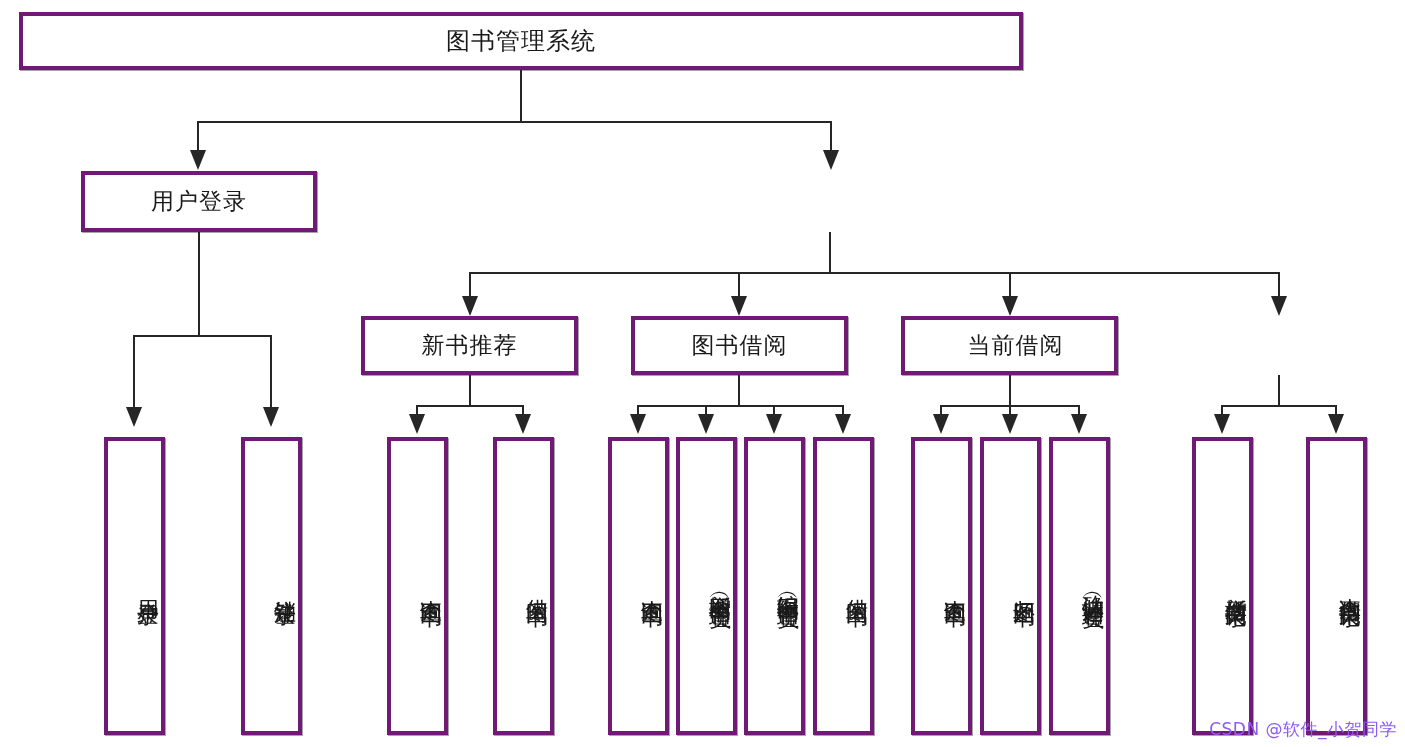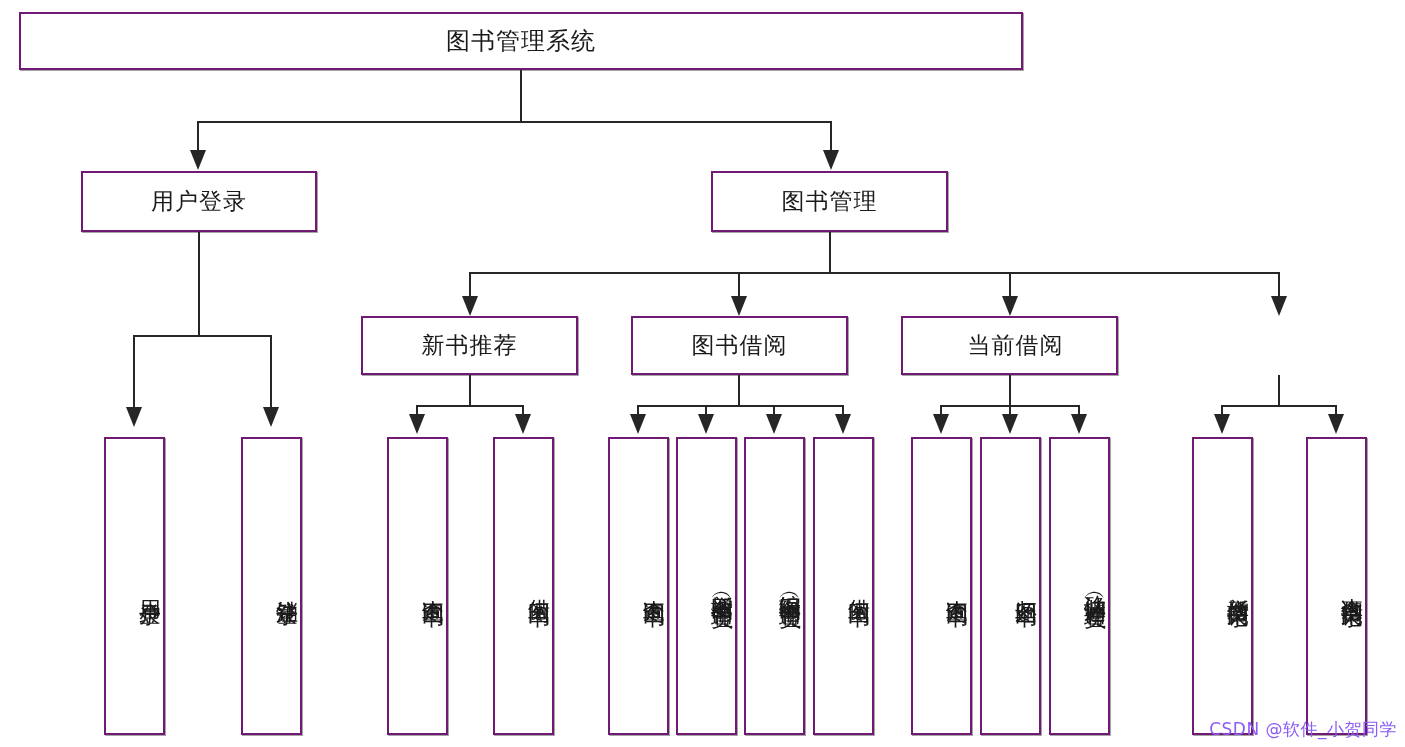--- a/index.html
+++ b/index.html
@@ -14,21 +14,21 @@
     position: relative;
     width: 1405px;
     height: 747px;
     background: #ffffff;
     overflow: hidden;
   }
   .node {
     position: absolute;
     box-sizing: border-box;
     background: #ffffff;
-    border: 2px solid #701a75;
+    border: 4px solid #701a75;
     display: flex;
     align-items: center;
     justify-content: center;
     color: #1a1a1a;
     box-shadow: 1px 1px 0 rgba(0,0,0,0.35);
   }
   .node-h {
     font-size: 23px;
     letter-spacing: 1px;
     line-height: 1.1;
@@ -92,21 +92,20 @@
 
   <div class="hline" style="left:198px; top:121px; width:633px;"></div>
 
   <div class="vline" style="left:197px; top:121px; height:32px;"></div>
   <div class="vline" style="left:830px; top:121px; height:32px;"></div>
   <div class="arrow" style="left:190px; top:150px;"></div>
   <div class="arrow" style="left:823px; top:150px;"></div>
 
   <div class="node node-h" style="left:81px; top:171px; width:236px; height:61px;">用户登录</div>
 
-  <div class="node node-h" style="left:711px; top:171px; width:237px; height:61px;">图书管理</div>
 
   <div class="vline" style="left:198px; top:232px; height:104px;"></div>
   <div class="hline" style="left:134px; top:335px; width:137px;"></div>
   <div class="vline" style="left:133px; top:335px; height:74px;"></div>
   <div class="vline" style="left:270px; top:335px; height:74px;"></div>
   <div class="arrow" style="left:126px; top:407px;"></div>
   <div class="arrow" style="left:263px; top:407px;"></div>
 
   <div class="vline" style="left:829px; top:232px; height:41px;"></div>
   <div class="hline" style="left:470px; top:272px; width:810px;"></div>

